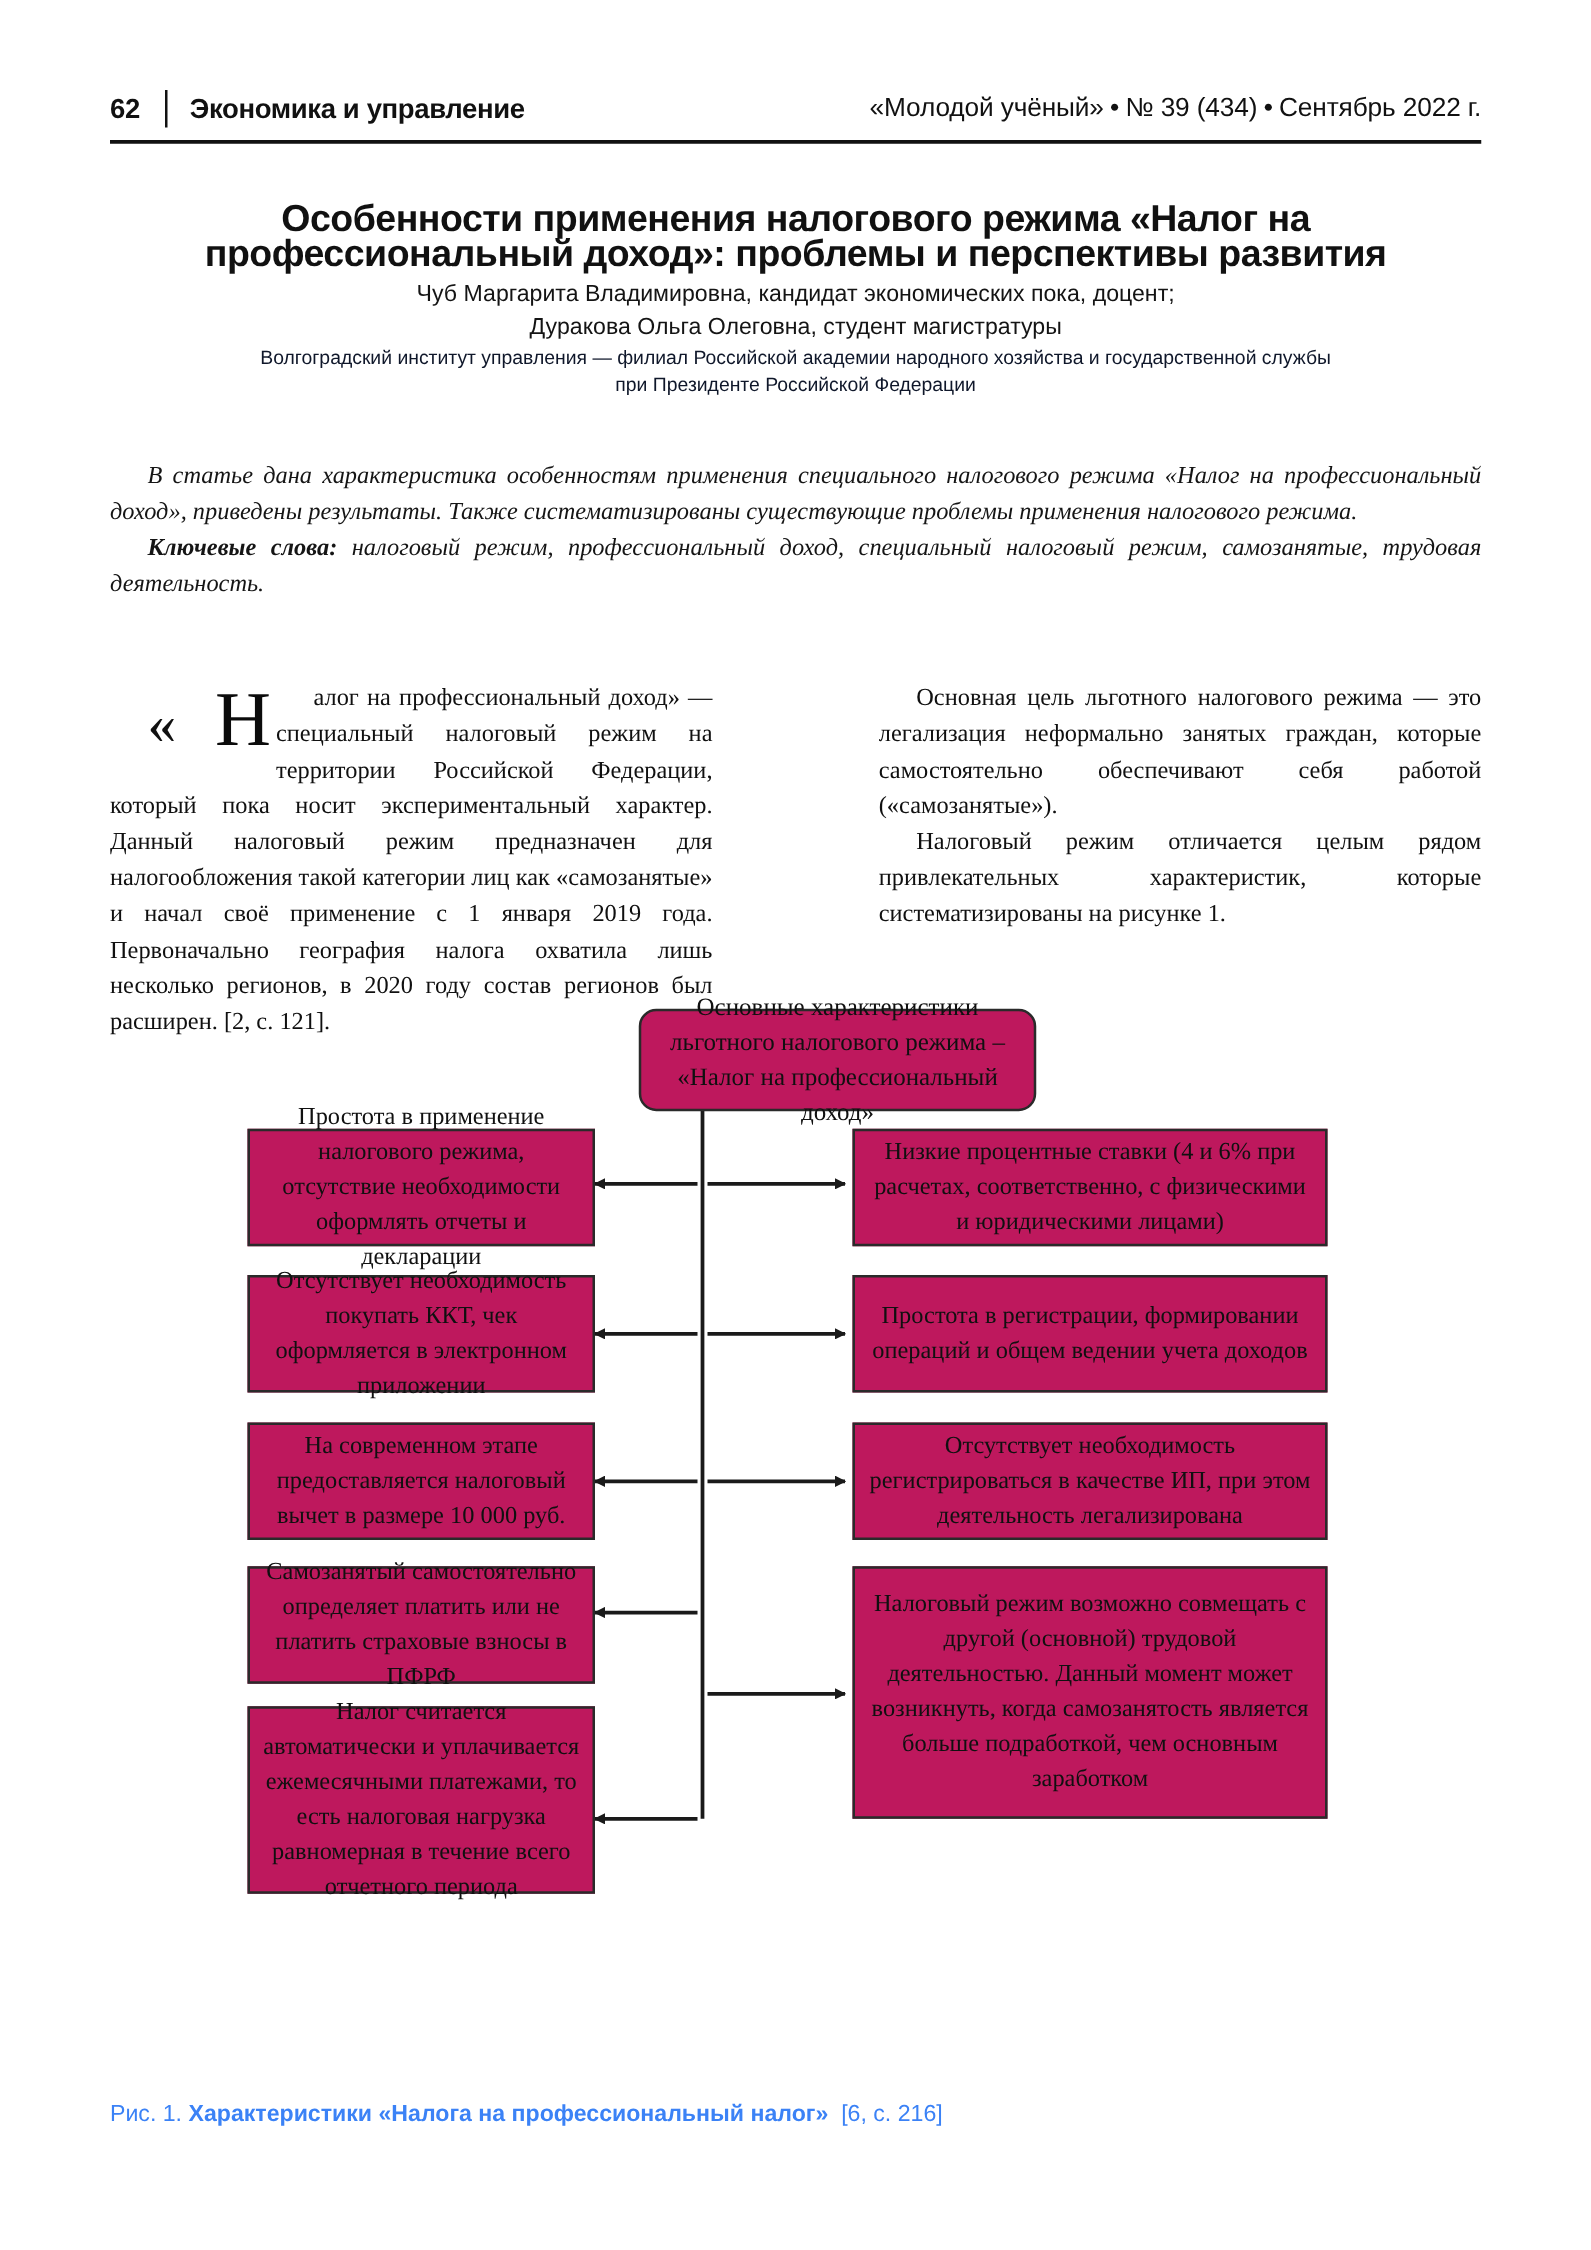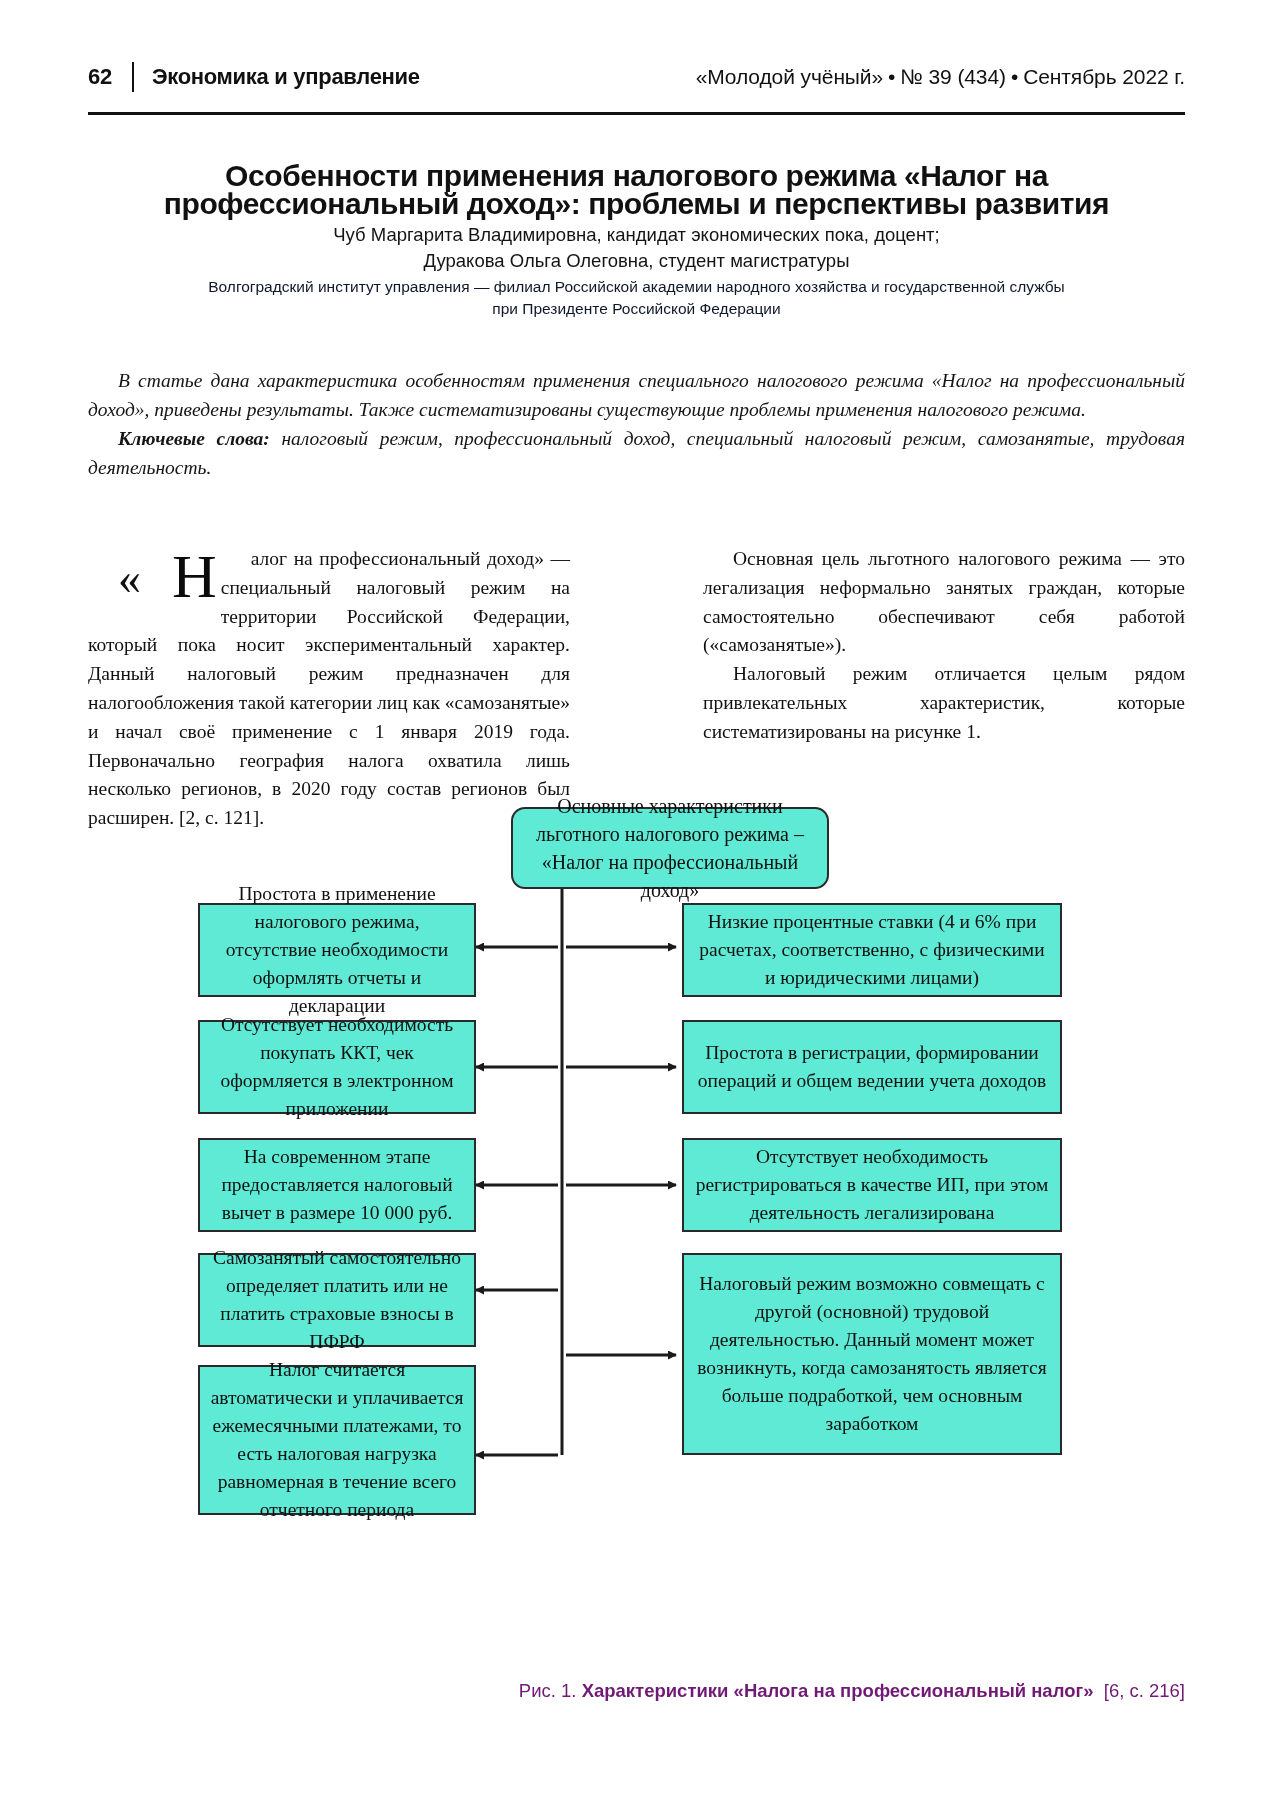--- a/index.html
+++ b/index.html
@@ -21,21 +21,21 @@
     position: absolute;
     left: 0; top: 0;
     width: 1273px;
     height: 1800px;
   }
 
   
   .runhead {
     position: absolute;
     left: 88px;
-    top: 56px;
+    top: 66px;
     width: 1097px;
     height: 42px;
     display: flex;
     align-items: center;
     font-family: "Liberation Sans", sans-serif;
   }
   .runhead-left {
     display: flex;
     align-items: center;
     gap: 0px;
@@ -171,21 +171,21 @@
   .diagram {
     position: absolute;
     left: 88px;
     top: 795px;
     width: 1097px;
     height: 860px;
   }
   .dg-box {
     position: absolute;
     border: 2px solid #2a2a2a;
-    background: #5eead4;
+    background: #be185d;
     box-sizing: border-box;
     display: flex;
     align-items: center;
     justify-content: center;
     text-align: center;
     font-family: "Liberation Serif", serif;
     font-size: 19.5px;
     line-height: 28px;
     color: #101010;
     padding: 4px 10px;
@@ -202,24 +202,24 @@
     height: 860px;
     overflow: visible;
   }
 
   
   .caption {
     position: absolute;
     left: 88px;
     top: 1680px;
     width: 1097px;
-    text-align: right;
+    text-align: left;
     font-family: "Liberation Sans", sans-serif;
     font-size: 18.5px;
-    color: #701a75;
+    color: #3b82f6;
   }
   .caption .cap-strong { font-weight: bold; }
 </style>
 </head>
 <body>
 
 <div class="page">
 
   <div class="runhead">
     <div class="runhead-left">

